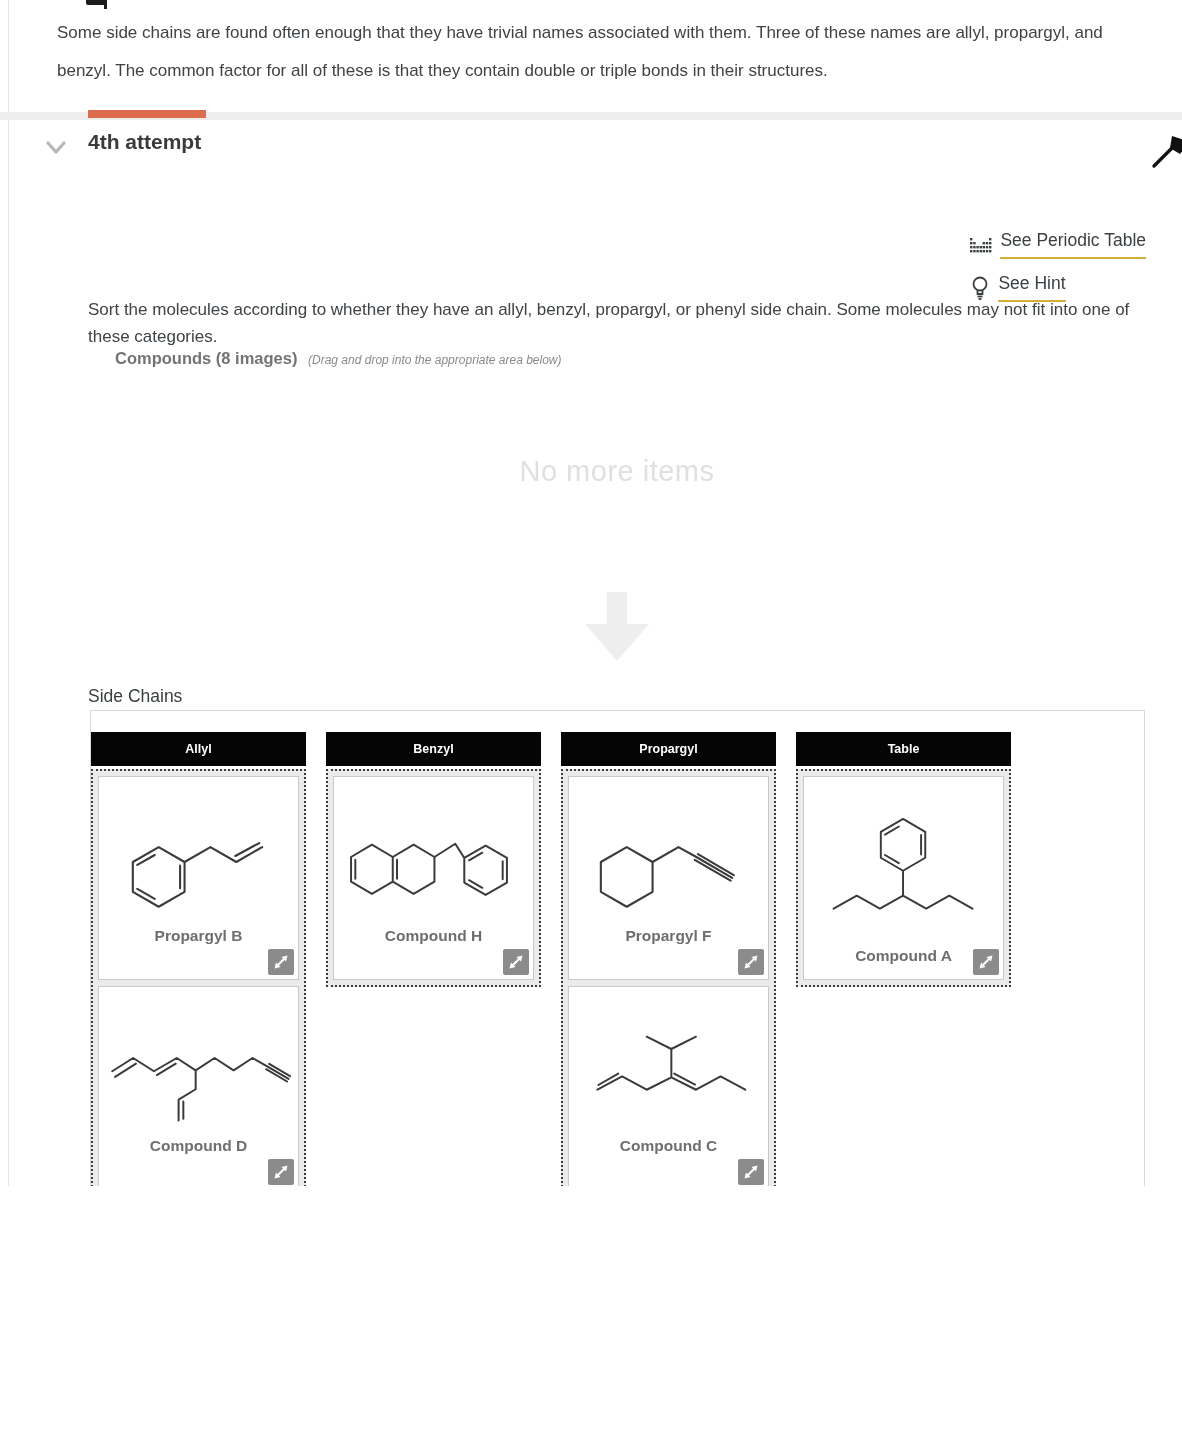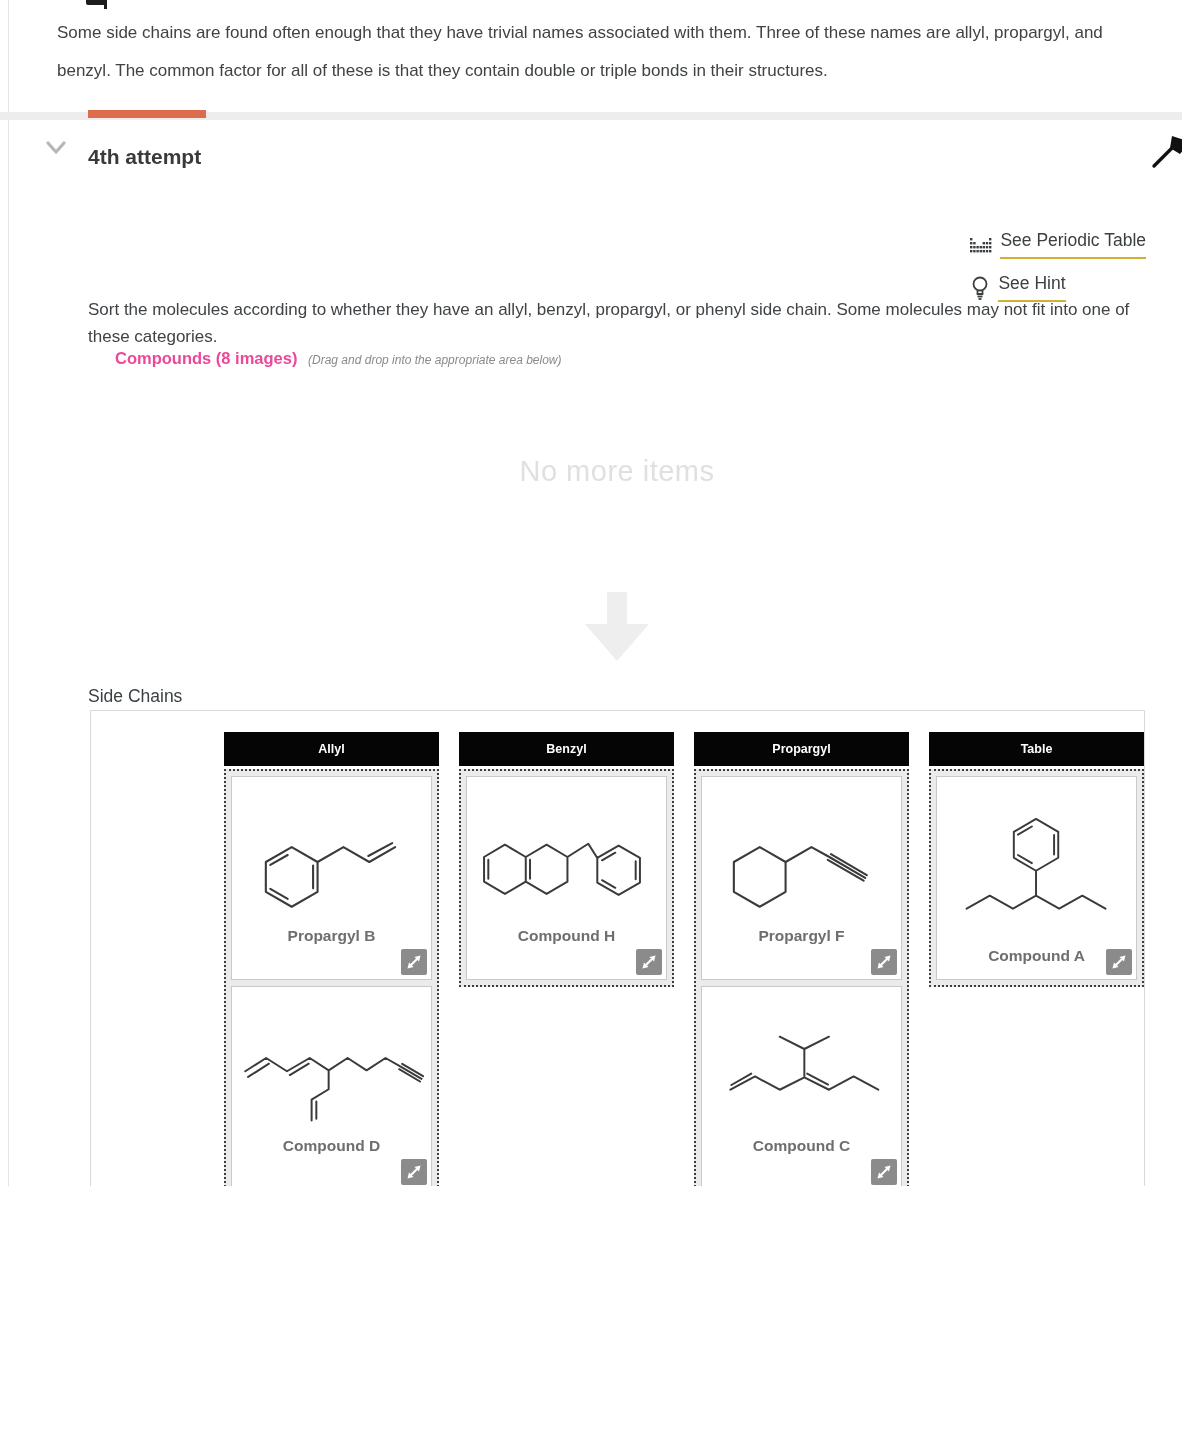--- a/index.html
+++ b/index.html
@@ -12,42 +12,42 @@
   .cut-glyph { position:absolute; left:86px; top:0; width:20px; height:5px; background:#1d1d1d; border-radius:0 0 2px 2px; }
   .cut-glyph:after { content:""; position:absolute; left:18px; top:0; width:3px; height:9px; background:#1d1d1d; }
 
   .intro { position:absolute; left:57px; top:14px; width:1100px; font-size:17px; line-height:38px; color:#3f4346; }
 
   .divider-band { position:absolute; left:0; top:112px; width:1182px; height:8px; background:#ededed; }
   .accent-bar { position:absolute; left:88px; top:110px; width:118px; height:8px; background:#dd6b4d; }
 
   .attempt-row { position:absolute; left:40px; top:130px; width:1100px; height:36px; }
   .chevron { position:absolute; left:4px; top:8px; width:24px; height:20px; cursor:pointer; }
-  .attempt-title { position:absolute; left:48px; top:15px; font-size:21px; font-weight:bold; color:#3a3a3a;text-align:right; }
+  .attempt-title { position:absolute; left:48px; top:0; font-size:21px; font-weight:bold; color:#3a3a3a;text-align:right; }
   .pin-btn { position:absolute; right:-8px; top:126px; width:40px; height:46px; }
 
   .links-row { position:absolute; right:36px; top:230px; display:flex; align-items:flex-start; gap:14px;flex-direction:column; }
   .link { display:flex; align-items:center; gap:8px; cursor:pointer; }
   .link-label { font-size:17.5px; color:#3a3f42; padding-bottom:6px; border-bottom:2px solid #d4af37; }
   .link svg { display:block; }
 
   .instructions { position:absolute; left:88px; top:296px; width:1052px; font-size:17px; line-height:27px; color:#3f4346; }
   .compounds-line { position:absolute; left:115px; top:349px; font-size:16.5px; }
-  .compounds-label { font-weight:bold; color:#ec4899;text-align:center; }
+  .compounds-label { font-weight:bold; color:#737373;text-align:center; }
   .drag-note { font-style:italic; color:#8a8a8a; font-size:12px; margin-left:6px; }
 
   .bank { position:absolute; left:88px; top:420px; width:1058px; height:260px; }
   .no-more { position:absolute; left:0; top:35px; width:100%; text-align:center;
              font-size:29px; color:#e0e0e0; letter-spacing:0.5px; }
   .big-arrow { position:absolute; left:50%; margin-left:-38px; top:172px; }
 
   .sidechains-label { position:absolute; left:88px; top:686px; font-size:17.5px; color:#3a3f42; }
   .sc-container { position:absolute; left:90px; top:710px; width:1055px; height:715px;
                   border:1px solid #d9d9d9; background:#fff; }
-  .sc-cols { position:absolute; left:0; top:21px; width:100%; display:flex; justify-content:flex-end; gap:20px; }
+  .sc-cols { position:absolute; left:0; top:21px; width:100%; display:flex; justify-content:flex-start; gap:20px; }
   .sc-col { width:215px; }
   .col-header { height:34px; background:#050505; color:#ffffff; font-size:12.5px; font-weight:bold;
                 display:flex; align-items:center; justify-content:center; }
   .dropzone { margin-top:3px; border:2px dotted #3c3c3c; background:#ebebeb; padding:5px;
               display:flex; flex-direction:column; gap:6px; }
   .card { position:relative; width:201px; height:204px; background:#ffffff; border:1px solid #c9c9c9; }
   .card svg.mol { position:absolute; left:0; top:6px; width:100%; height:148px; }
   .card.tall svg.mol { height:160px; top:4px; }
   svg.mol path { fill:none; stroke:#3a3a3a; stroke-width:2.1; stroke-linejoin:round; stroke-linecap:round; }
   .card-label { position:absolute; left:0; top:150px; width:100%; text-align:center;

